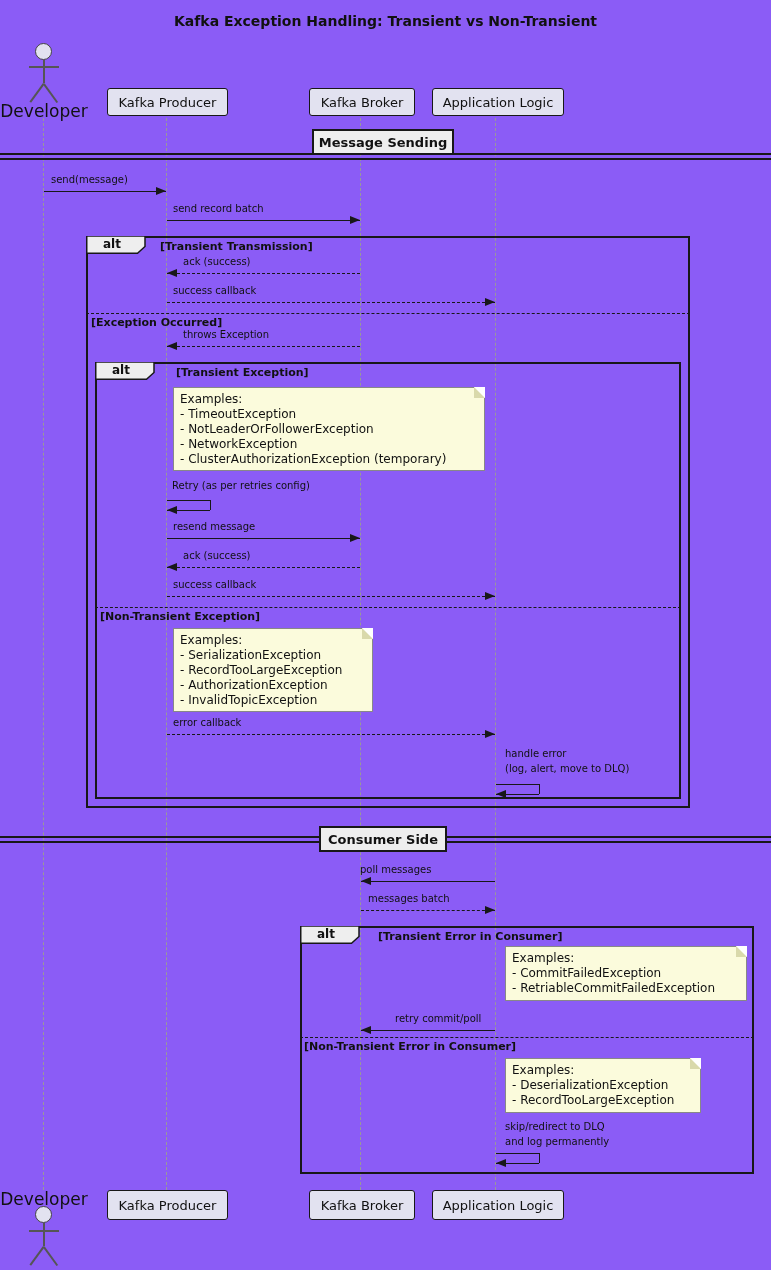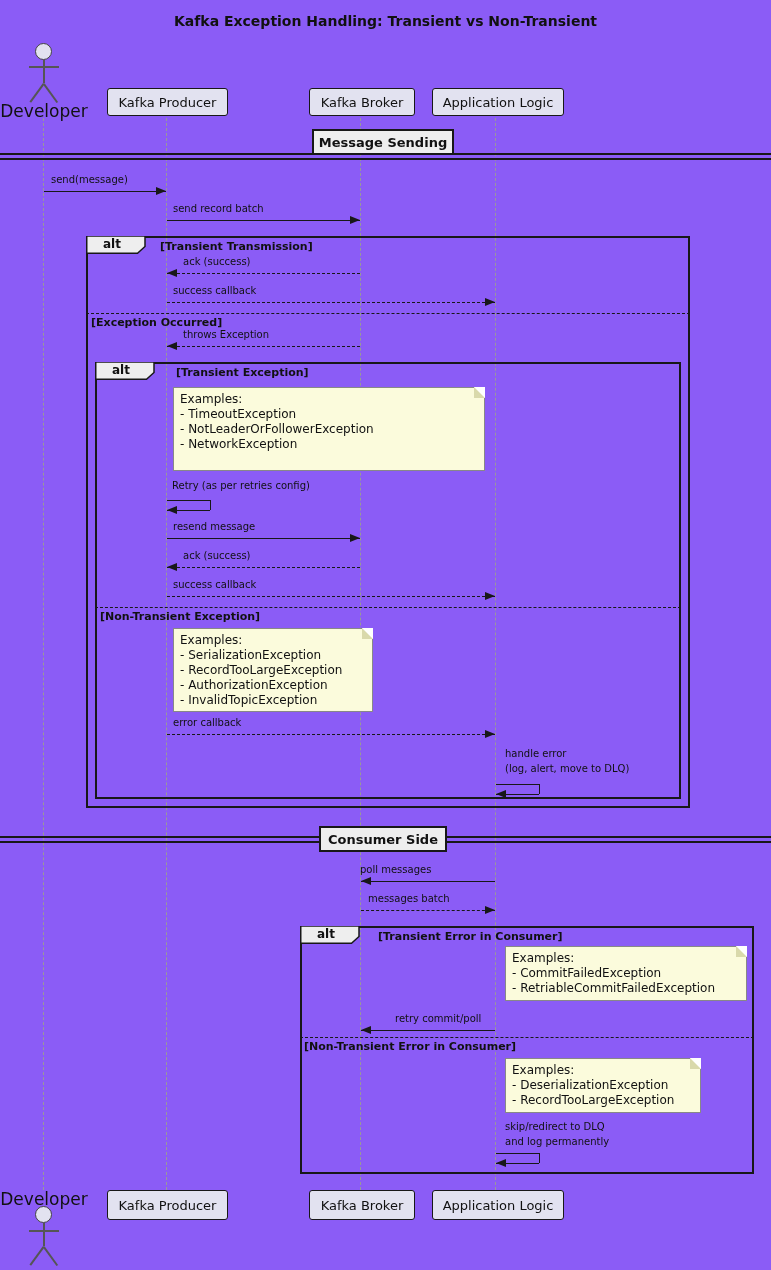--- a/index.html
+++ b/index.html
@@ -119,20 +119,21 @@
     <div class="kw">alt</div>
   </div>
   <div class="cond" style="left:176px;top:366px;">[Transient Exception]</div>
 
   <div class="note" style="left:173px;top:387px;width:312px;height:84px;">
     <div class="fold"></div>
     <div>Examples:</div>
     <div>- TimeoutException</div>
     <div>- NotLeaderOrFollowerException</div>
     <div>- NetworkException</div>
+    <div>- ClusterAuthorizationException (temporary)</div>
   </div>
 
   <div class="msg-label" style="left:172px;top:480px;">Retry (as per retries config)</div>
   <div class="mline" style="left:167px;top:500px;width:43px;"></div>
   <div class="vline" style="left:210px;top:500px;height:10px;"></div>
   <div class="mline" style="left:167px;top:510px;width:43px;"></div>
   <div class="ah l" style="left:167px;top:506px;"></div>
 
   <div class="msg-label" style="left:173px;top:521px;">resend message</div>
   <div class="mline" style="left:167px;top:538px;width:193px;"></div>

